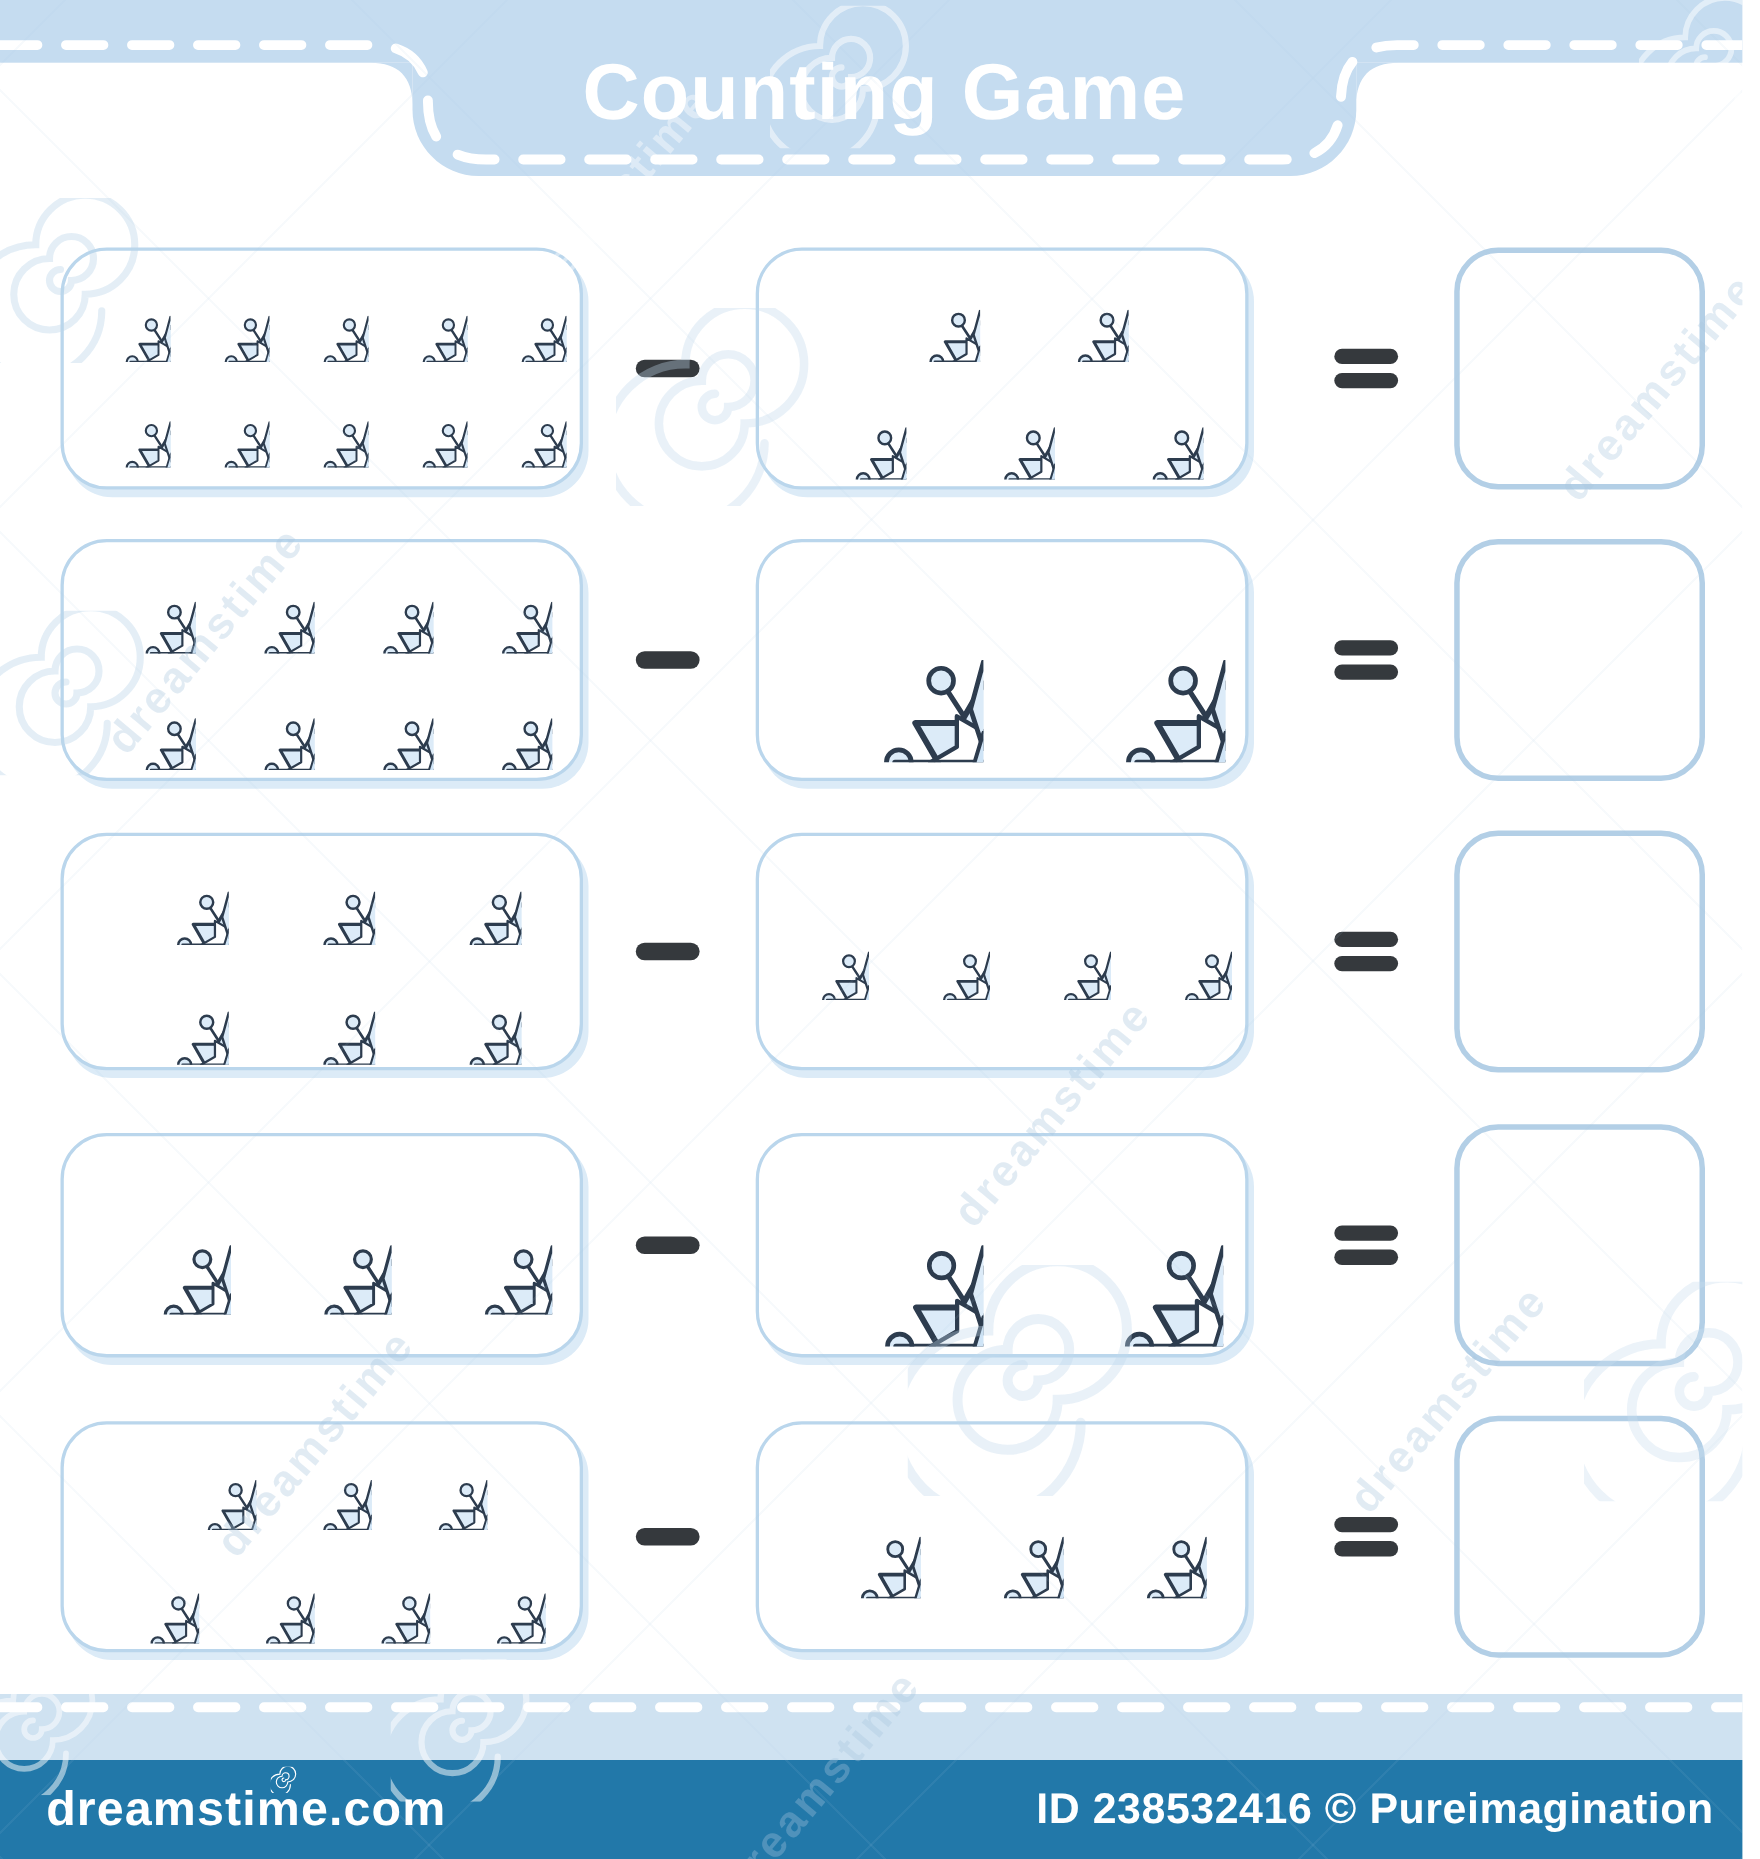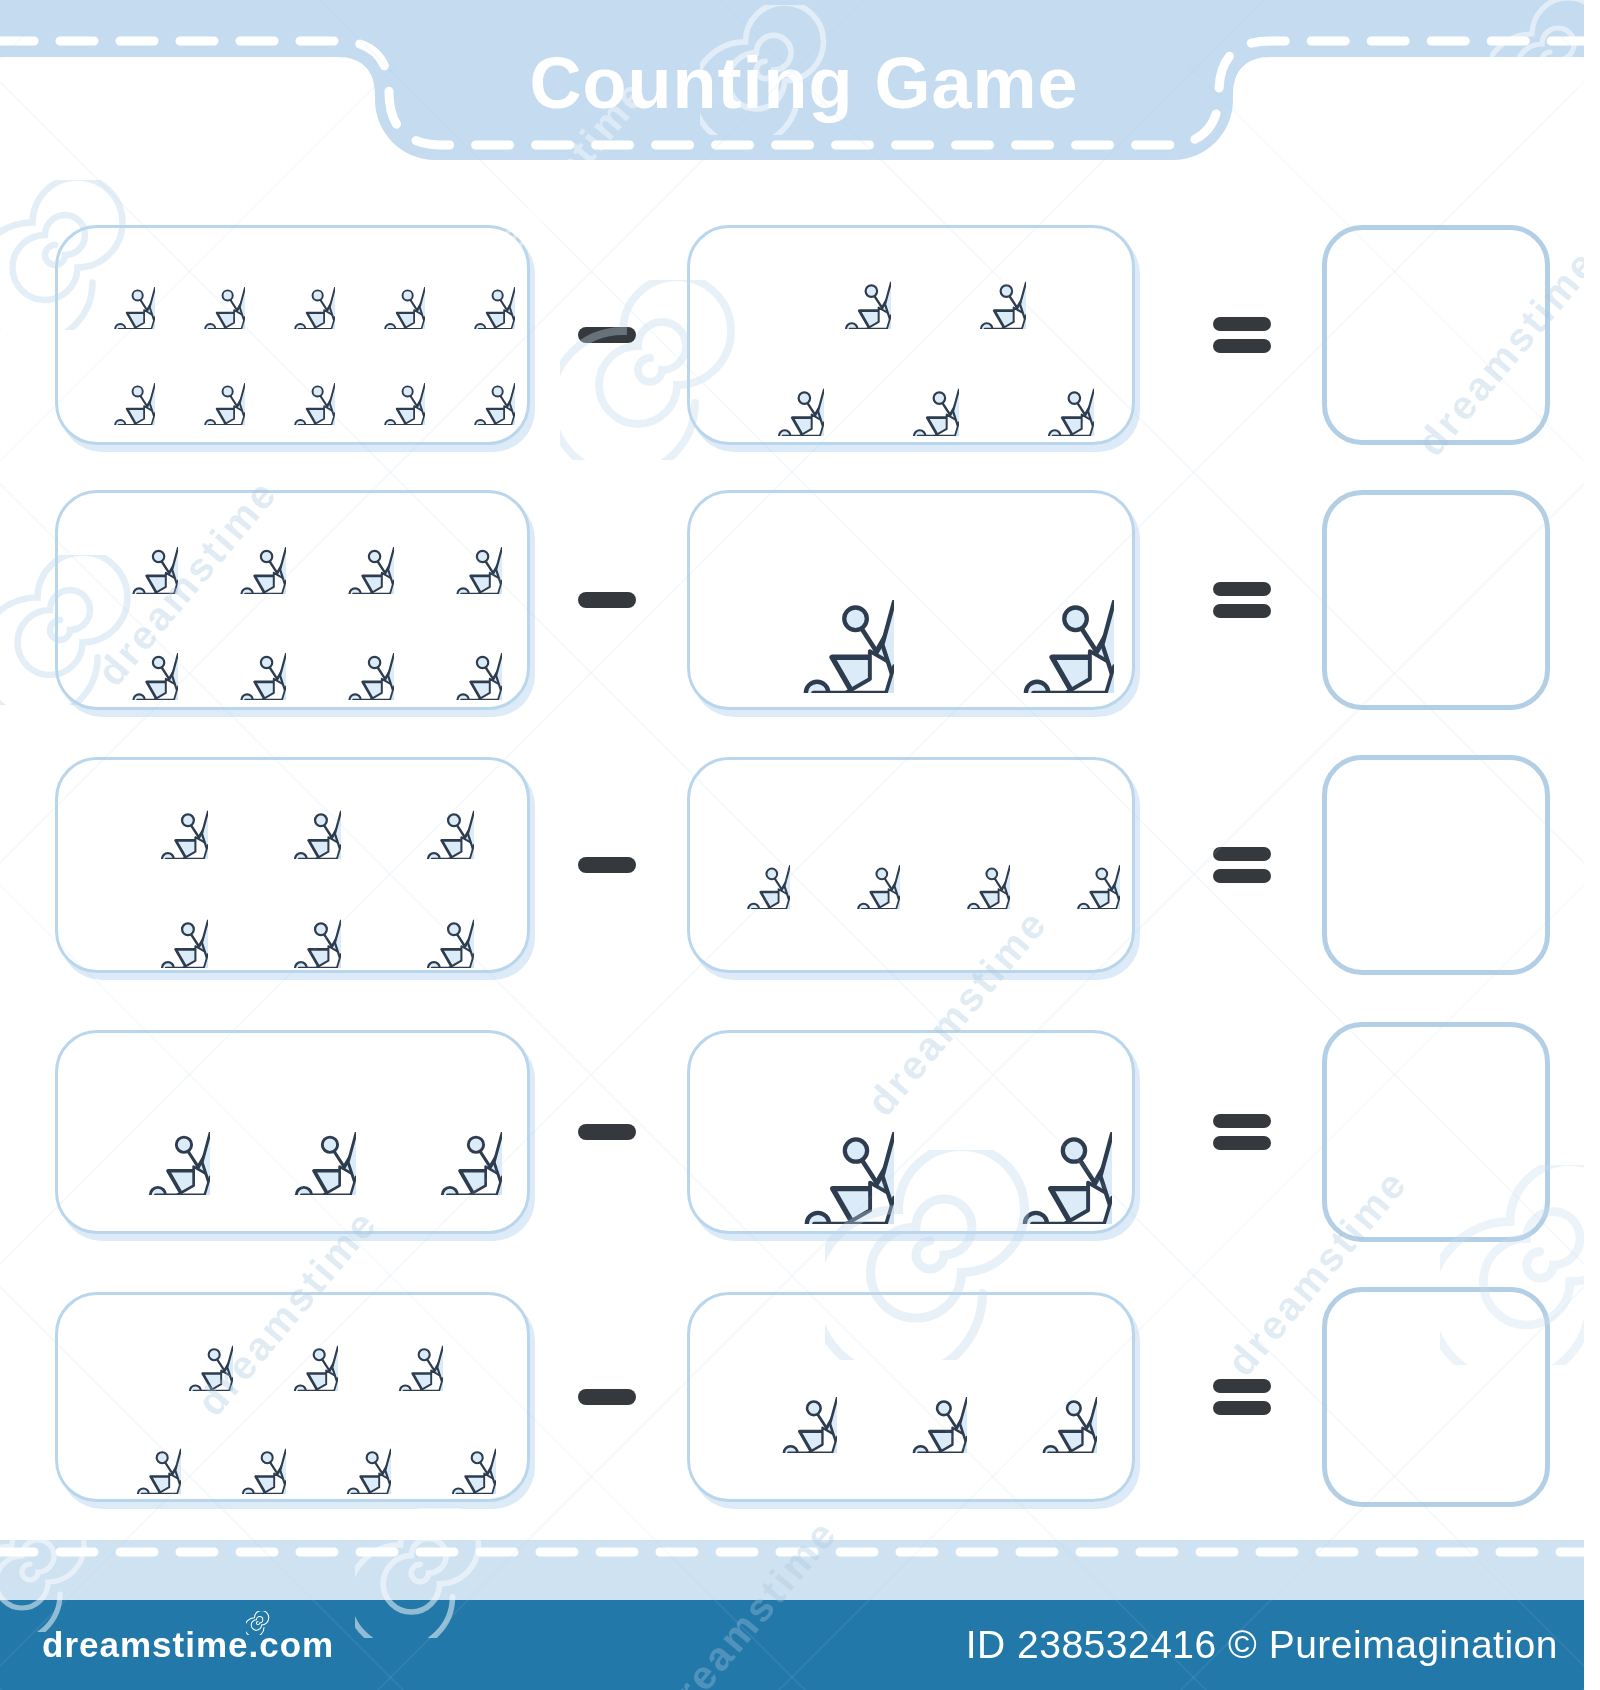--- a/index.html
+++ b/index.html
@@ -16,22 +16,22 @@
   .equals{position:absolute;width:58px;height:36px;z-index:1;}
   .equals .bar{position:absolute;left:0;width:58px;height:14px;background:#35393d;border-radius:8px;}
   .equals .bar.b1{top:0;}
   .equals .bar.b2{top:22px;}
   .ansbox{position:absolute;width:228px;height:220px;background:#fff;border:5px solid #b3cfe6;
           border-radius:40px;box-sizing:border-box;z-index:1;}
   
   .foot-strip{position:absolute;left:0;top:1540px;width:1600px;height:60px;background:#cfe2f1;z-index:2;}
   .foot-bar{position:absolute;left:0;top:1600px;width:1600px;height:90px;background:#2278a9;z-index:2;
             display:flex;align-items:center;justify-content:space-between;padding:0 42px;box-sizing:border-box;}
-  .logo{color:#fff;font-size:35px;font-weight:bold;letter-spacing:1px;position:relative;}
-  .credit{color:#fff;font-size:39px;font-weight:normal;letter-spacing:0.5px;text-align:right;}
+  .logo{color:#fff;font-size:44px;font-weight:bold;letter-spacing:1px;position:relative;}
+  .credit{color:#fff;font-size:39px;font-weight:bold;letter-spacing:0.5px;text-align:right;}
   
   #wm{position:absolute;inset:0;z-index:5;pointer-events:none;}
   .wm-text{position:absolute;font-weight:bold;color:#a9c6de;opacity:.34;transform:rotate(-50deg);
            font-size:40px;letter-spacing:3px;white-space:nowrap;}
   .wm-text.onblue{color:#ffffff;opacity:.42;}
   .spiral{position:absolute;}
   .grid{position:absolute;inset:0;opacity:.5;
     background-image:repeating-linear-gradient(45deg,rgba(173,203,228,.18) 0 2px,transparent 2px 284px),
                      repeating-linear-gradient(-45deg,rgba(173,203,228,.18) 0 2px,transparent 2px 284px);}
 </style>

